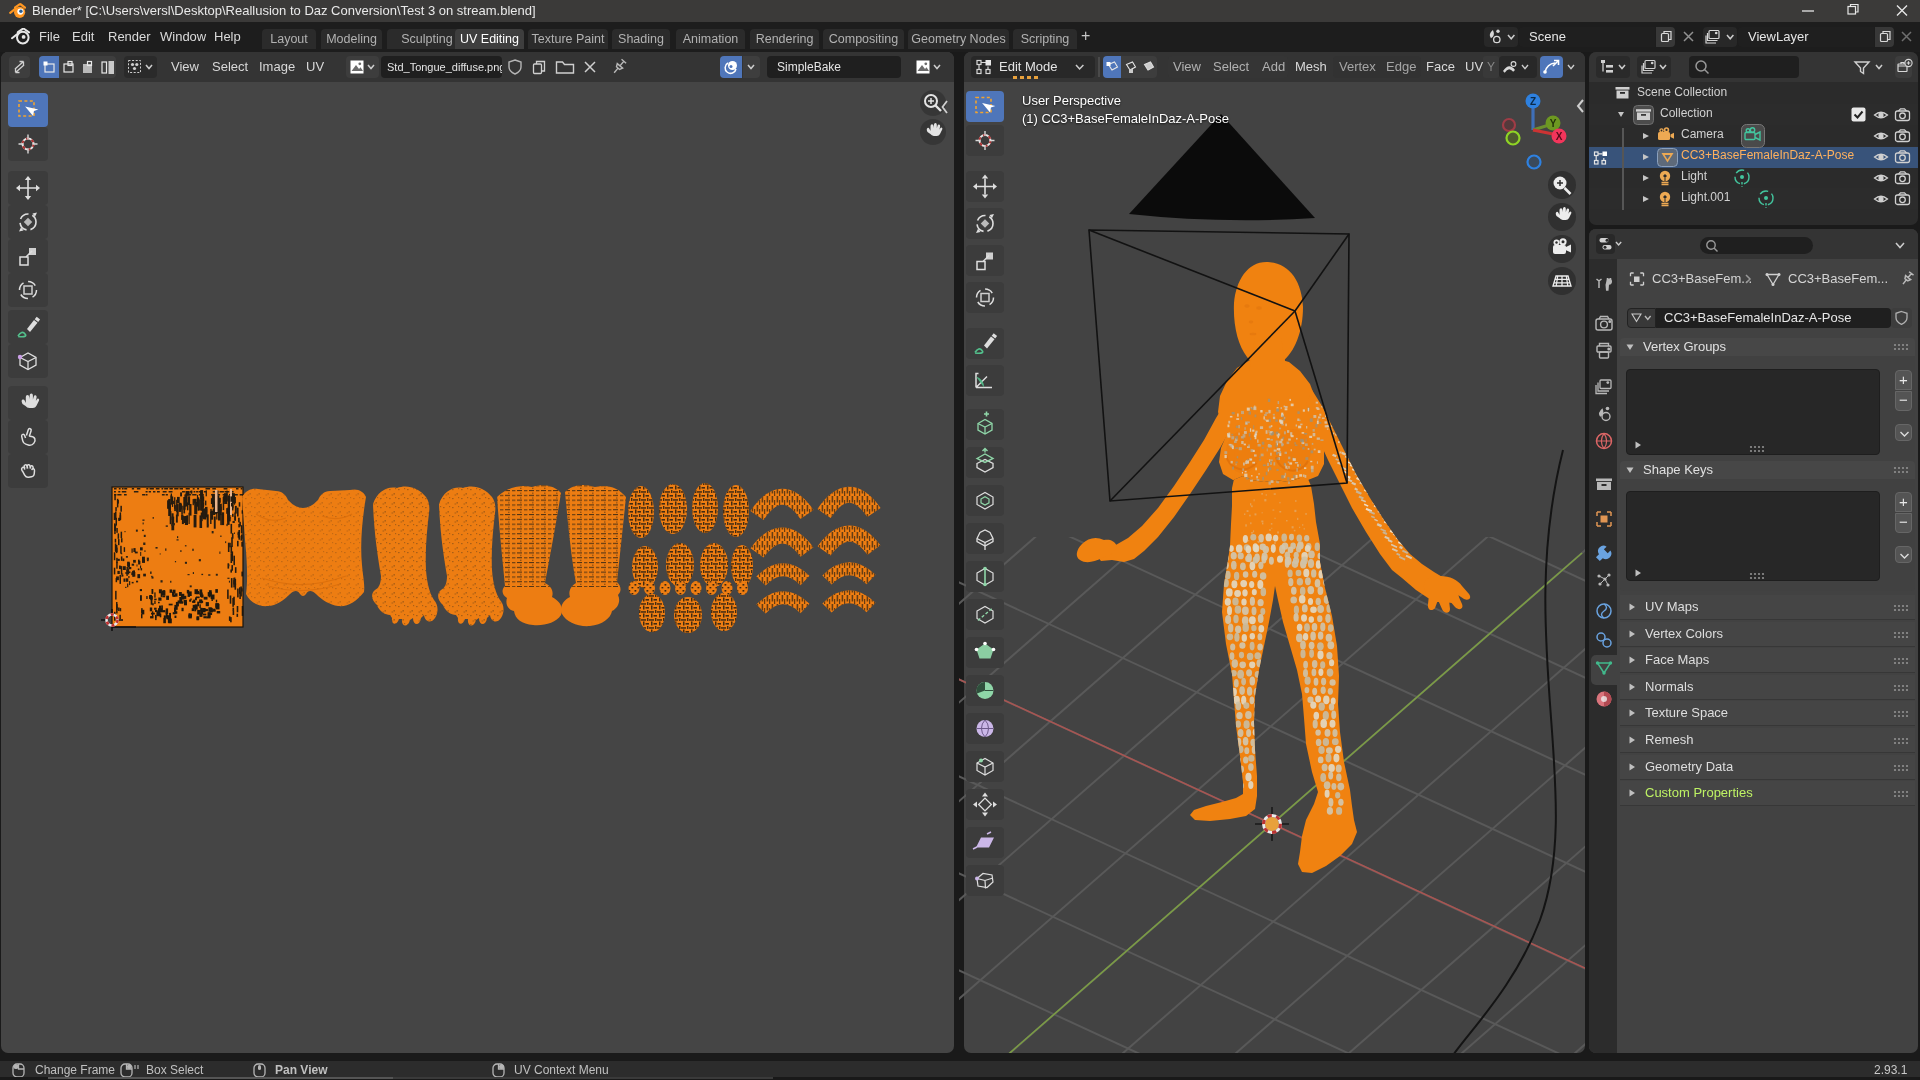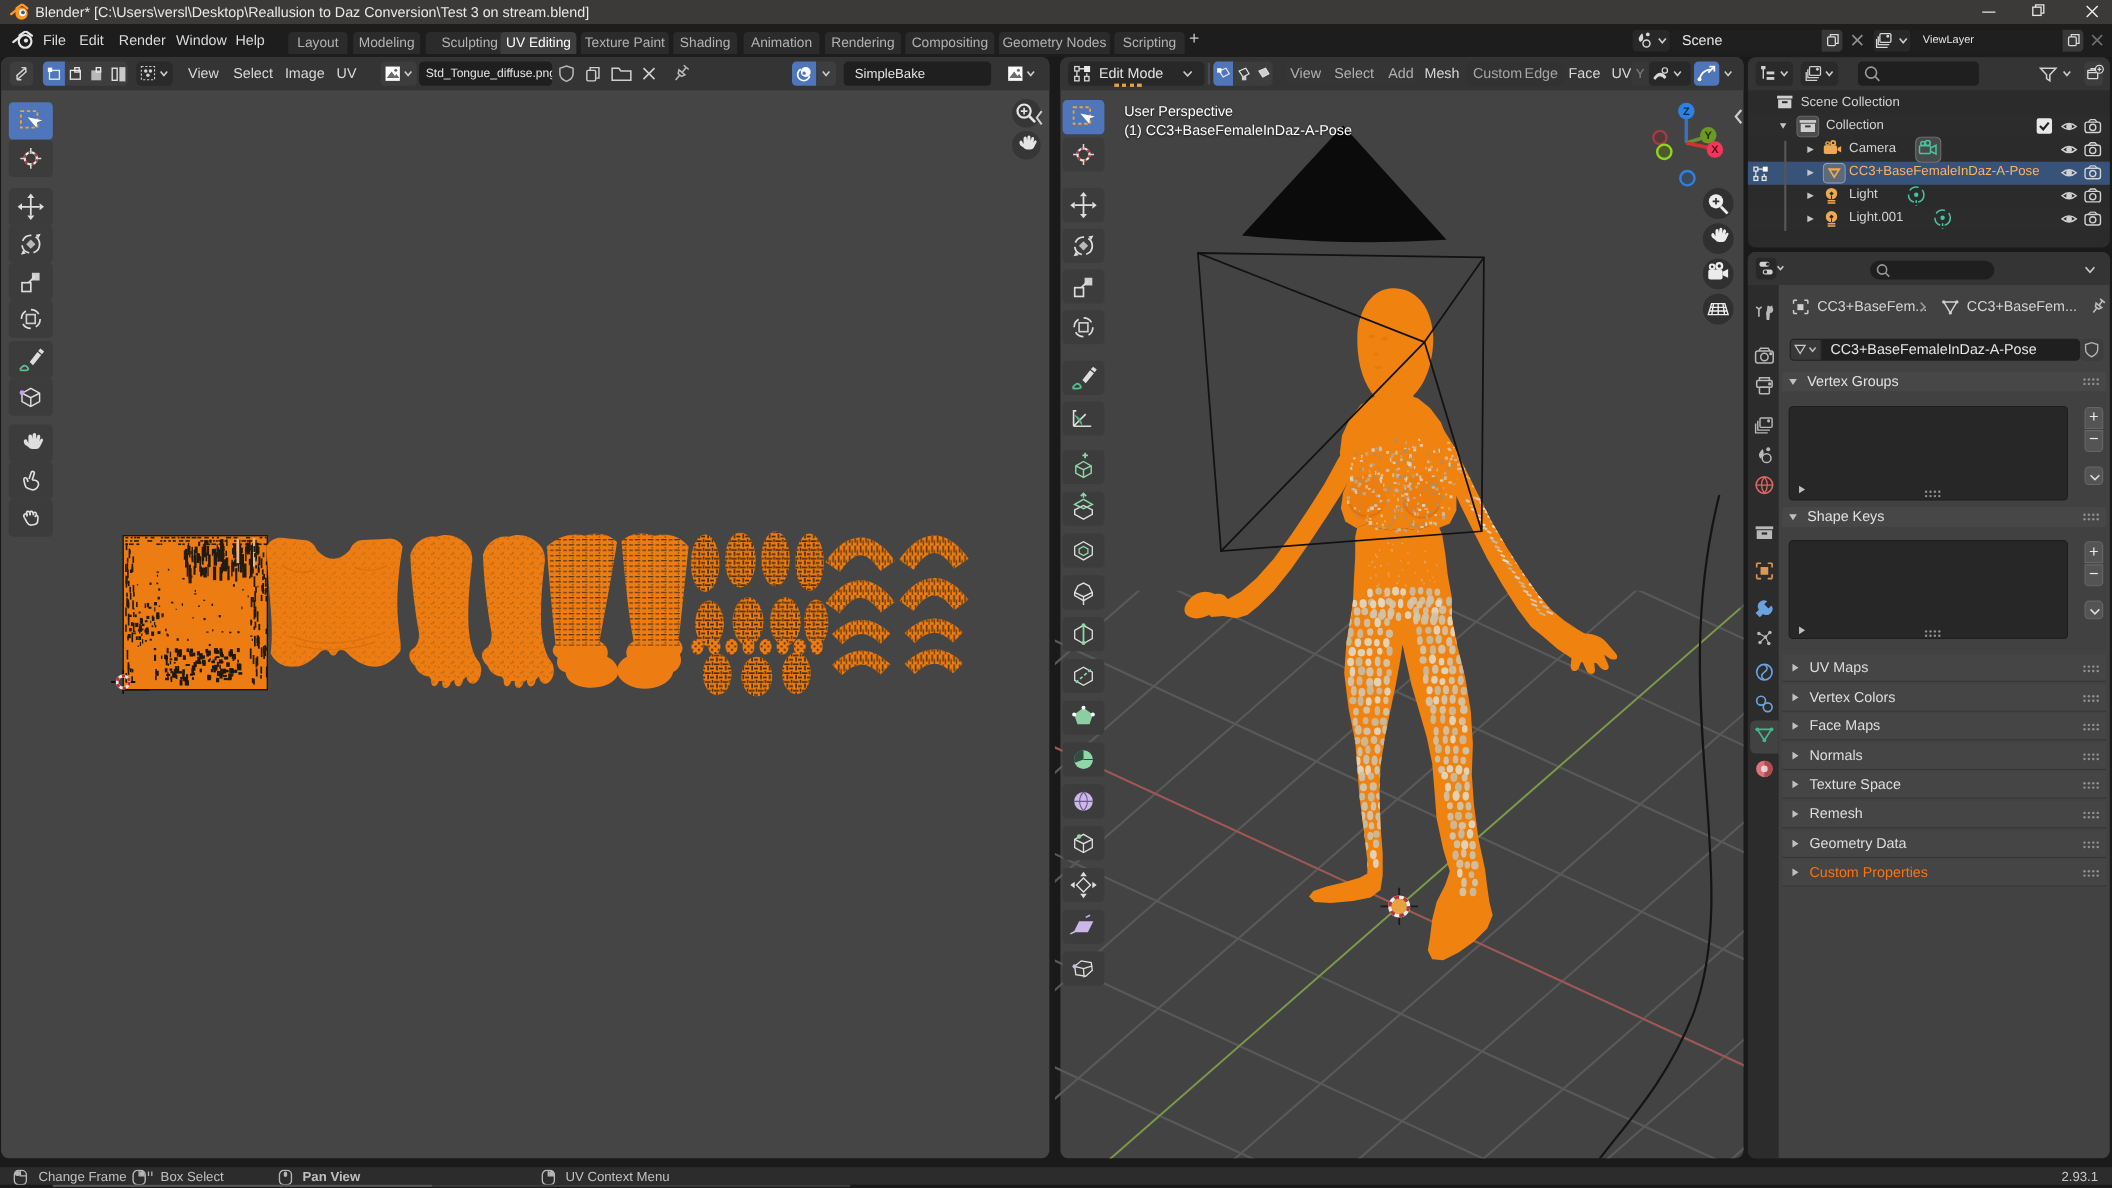--- a/index.html
+++ b/index.html
@@ -85,21 +85,21 @@
   <svg class="abs" style="left:1703px;top:5px" width="34" height="20" viewBox="0 0 34 20">
     <rect x="0" y="0" width="34" height="20" rx="4" fill="#282828"></rect>
     <g fill="none" stroke="#d8d8d8" stroke-width="1.2">
       <rect x="6" y="3.5" width="10" height="8" rx="1"></rect>
       <path d="M4.5 6 v7.5 h10"></path>
       <path d="M3 8.5 v7.5 h10"></path>
     </g>
     <circle cx="13.2" cy="6" r="1.3" fill="#d8d8d8"></circle>
     <path d="M24 8 l3.2 3.8 L30.4 8" fill="none" stroke="#ccc" stroke-width="1.5"></path>
   </svg>
-  <span class="abs" style="left:1738px;top:5px;width:136px;height:20px;background:#1f1f1f;border-radius:4px 0 0 4px;color:#e6e6e6;font-size:10px;line-height:20px;"><span style="margin-left:10px;">ViewLayer</span></span>
+  <span class="abs" style="left:1738px;top:5px;width:136px;height:20px;background:#1f1f1f;border-radius:4px 0 0 4px;color:#e6e6e6;font-size:13px;line-height:20px;"><span style="margin-left:10px;">ViewLayer</span></span>
   <span class="abs" style="left:1875px;top:5px;width:19px;height:20px;background:#383838;border-radius:0 4px 4px 0;"></span>
   <svg class="abs" style="left:1875px;top:5px" width="19" height="20" viewBox="0 0 19 20">
       <g stroke="#d8d8d8" stroke-width="1.2" fill="none">
         <rect x="5.5" y="6.5" width="7" height="8" rx="1"></rect>
         <path d="M8 6.5 v-2 h7 v8 h-2.2"></path>
       </g>
     </svg>
   <svg class="abs" style="left:1897px;top:5px" width="20" height="20" viewBox="0 0 20 20">
       <path d="M5 5 l9 9 M14 5 l-9 9" stroke="#6f6f6f" stroke-width="1.5"></path>
     </svg>
@@ -1714,21 +1714,21 @@
           <rect x="3.5" y="6" width="4" height="4" fill="#fff" stroke="none"></rect>
       <path d="M23.5 8.5 l6-2.5 l3 5 l-5.5 3 z"></path>
           <rect x="26" y="13" width="4" height="4" fill="#ccc" stroke="none"></rect>
       <path d="M41.5 8.5 l6-2.5 l3 5 l-5.5 3 z" fill="#ccc" stroke="#ddd"></path>
     </g>
   </svg>
   <span class="htxt" style="left:209px;">View</span>
   <span class="htxt" style="left:249px;">Select</span>
   <span class="htxt" style="left:298px;">Add</span>
   <span class="htxt" style="left:331px;">Mesh</span>
-  <span class="htxt" style="left:375px;">Custom</span>
+  <span class="htxt" style="left:375px;">Vertex</span>
   <span class="htxt" style="left:422px;">Edge</span>
   <span class="htxt" style="left:462px;">Face</span>
   <span class="htxt" style="left:501px;">UV</span>
 
   <span class="abs" style="left:204px;top:4px;width:120px;height:22px;background:#383838;opacity:0.25;border-radius:4px;"></span>
   <span class="abs" style="left:369px;top:4px;width:88px;height:22px;background:#303030;opacity:0.3;border-radius:4px;"></span>
   <span class="abs" style="left:519px;top:4px;width:16px;height:22px;background:#3d3d3d;opacity:0.6;border-radius:3px;color:#bbb;font-size:12px;text-align:center;line-height:22px;">Y</span>
 
   <span class="abs" style="left:535px;top:4px;width:38px;height:22px;background:#282828;border-radius:4px;"></span>
   <svg class="abs" style="left:535px;top:4px" width="38" height="22" viewBox="0 0 38 22">
@@ -2460,21 +2460,21 @@
         <circle cx="14" cy="2" r="1.1" fill="#909090"></circle>
         <circle cx="2" cy="6" r="1.1" fill="#909090"></circle>
         <circle cx="6" cy="6" r="1.1" fill="#909090"></circle>
         <circle cx="10" cy="6" r="1.1" fill="#909090"></circle>
         <circle cx="14" cy="6" r="1.1" fill="#909090"></circle>
       </svg>
 <div class="abs" style="left:3px;top:522px;width:295px;height:25px;background:#454545;border-bottom:1px solid #373737;"></div>
 <svg class="abs" style="left:10px;top:529px" width="10" height="10" viewBox="0 0 10 10">
         <path d="M2.5 1.5 l5.5 3.5 l-5.5 3.5 z" fill="#c0c0c0"></path>
       </svg>
-<span class="abs" style="left:28px;top:526px;color:#f97316;">Custom Properties</span>
+<span class="abs" style="left:28px;top:526px;color:#bef264;">Custom Properties</span>
 <svg class="abs" style="left:276px;top:531px" width="16" height="8" viewBox="0 0 16 8">
         <circle cx="2" cy="2" r="1.1" fill="#909090"></circle>
         <circle cx="6" cy="2" r="1.1" fill="#909090"></circle>
         <circle cx="10" cy="2" r="1.1" fill="#909090"></circle>
         <circle cx="14" cy="2" r="1.1" fill="#909090"></circle>
         <circle cx="2" cy="6" r="1.1" fill="#909090"></circle>
         <circle cx="6" cy="6" r="1.1" fill="#909090"></circle>
         <circle cx="10" cy="6" r="1.1" fill="#909090"></circle>
         <circle cx="14" cy="6" r="1.1" fill="#909090"></circle>
       </svg>

